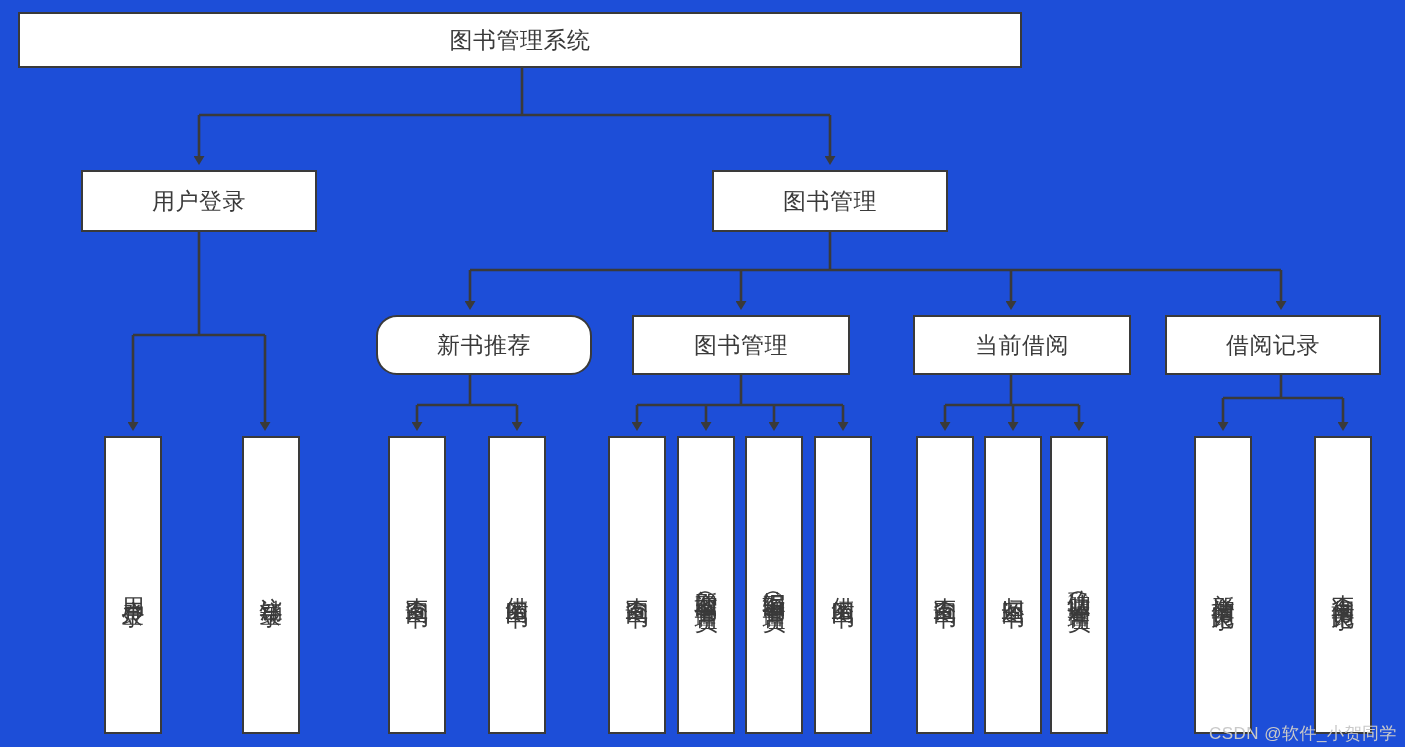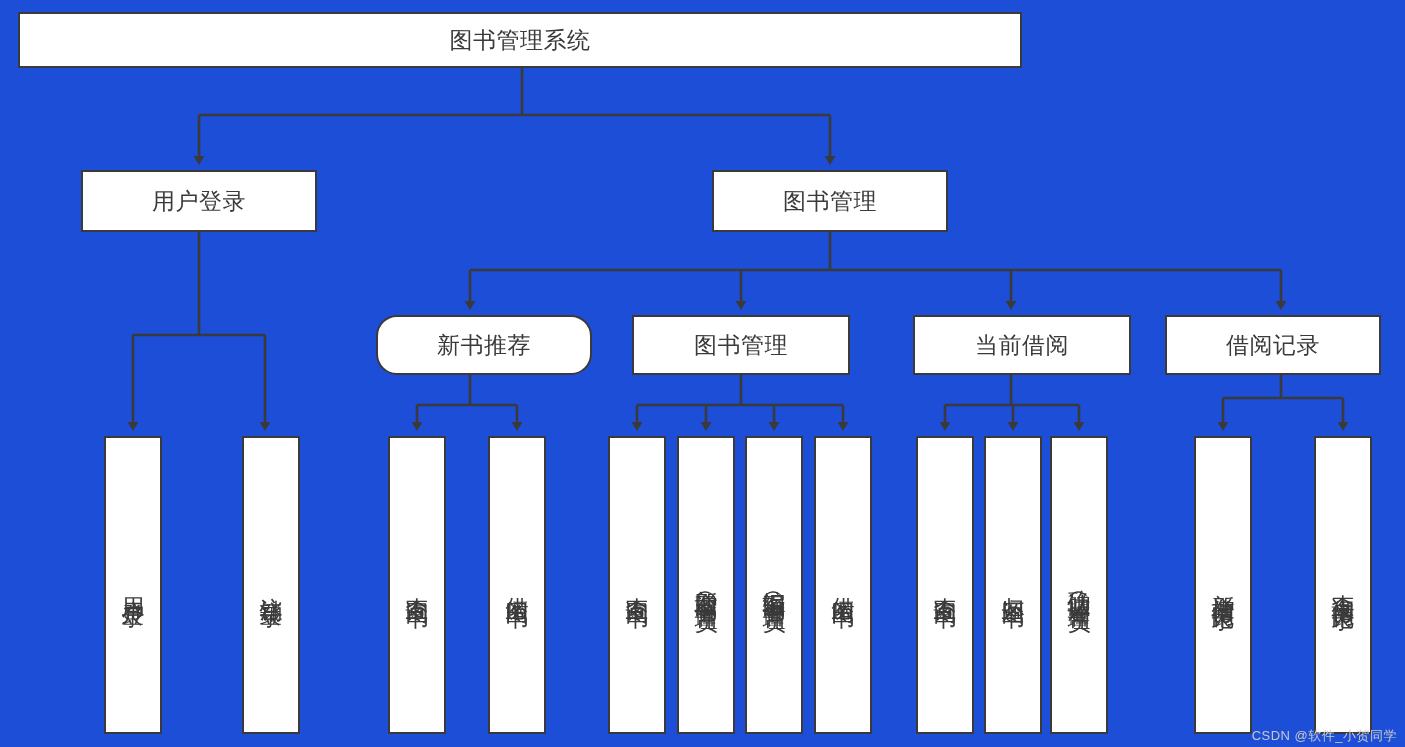--- a/index.html
+++ b/index.html
@@ -12,21 +12,21 @@
   .node.h .lbl{font-size:23px;line-height:1;}
   .node.v{border-width:2px;}
   .node.v .lbl{
       writing-mode:vertical-rl;
       text-orientation:upright;
       font-size:23px;
       line-height:1.18;
       letter-spacing:3px;
       white-space:nowrap;
   }
-  .wm{position:absolute;right:8px;bottom:2px;color:#c9c9c9;font-size:13px;
+  .wm{position:absolute;right:8px;bottom:2px;color:#c9c9c9;font-size:17px;
       font-family:"Liberation Sans","DejaVu Sans",sans-serif;letter-spacing:0.5px;white-space:nowrap;}
 </style>
 </head>
 <body>
 
 <div id="stage">
 
   <svg id="wires" viewBox="0 0 1405 747">
     <defs>
       <marker id="arr" markerWidth="10" markerHeight="11" refX="2" refY="5.5" orient="auto" markerUnits="userSpaceOnUse">

